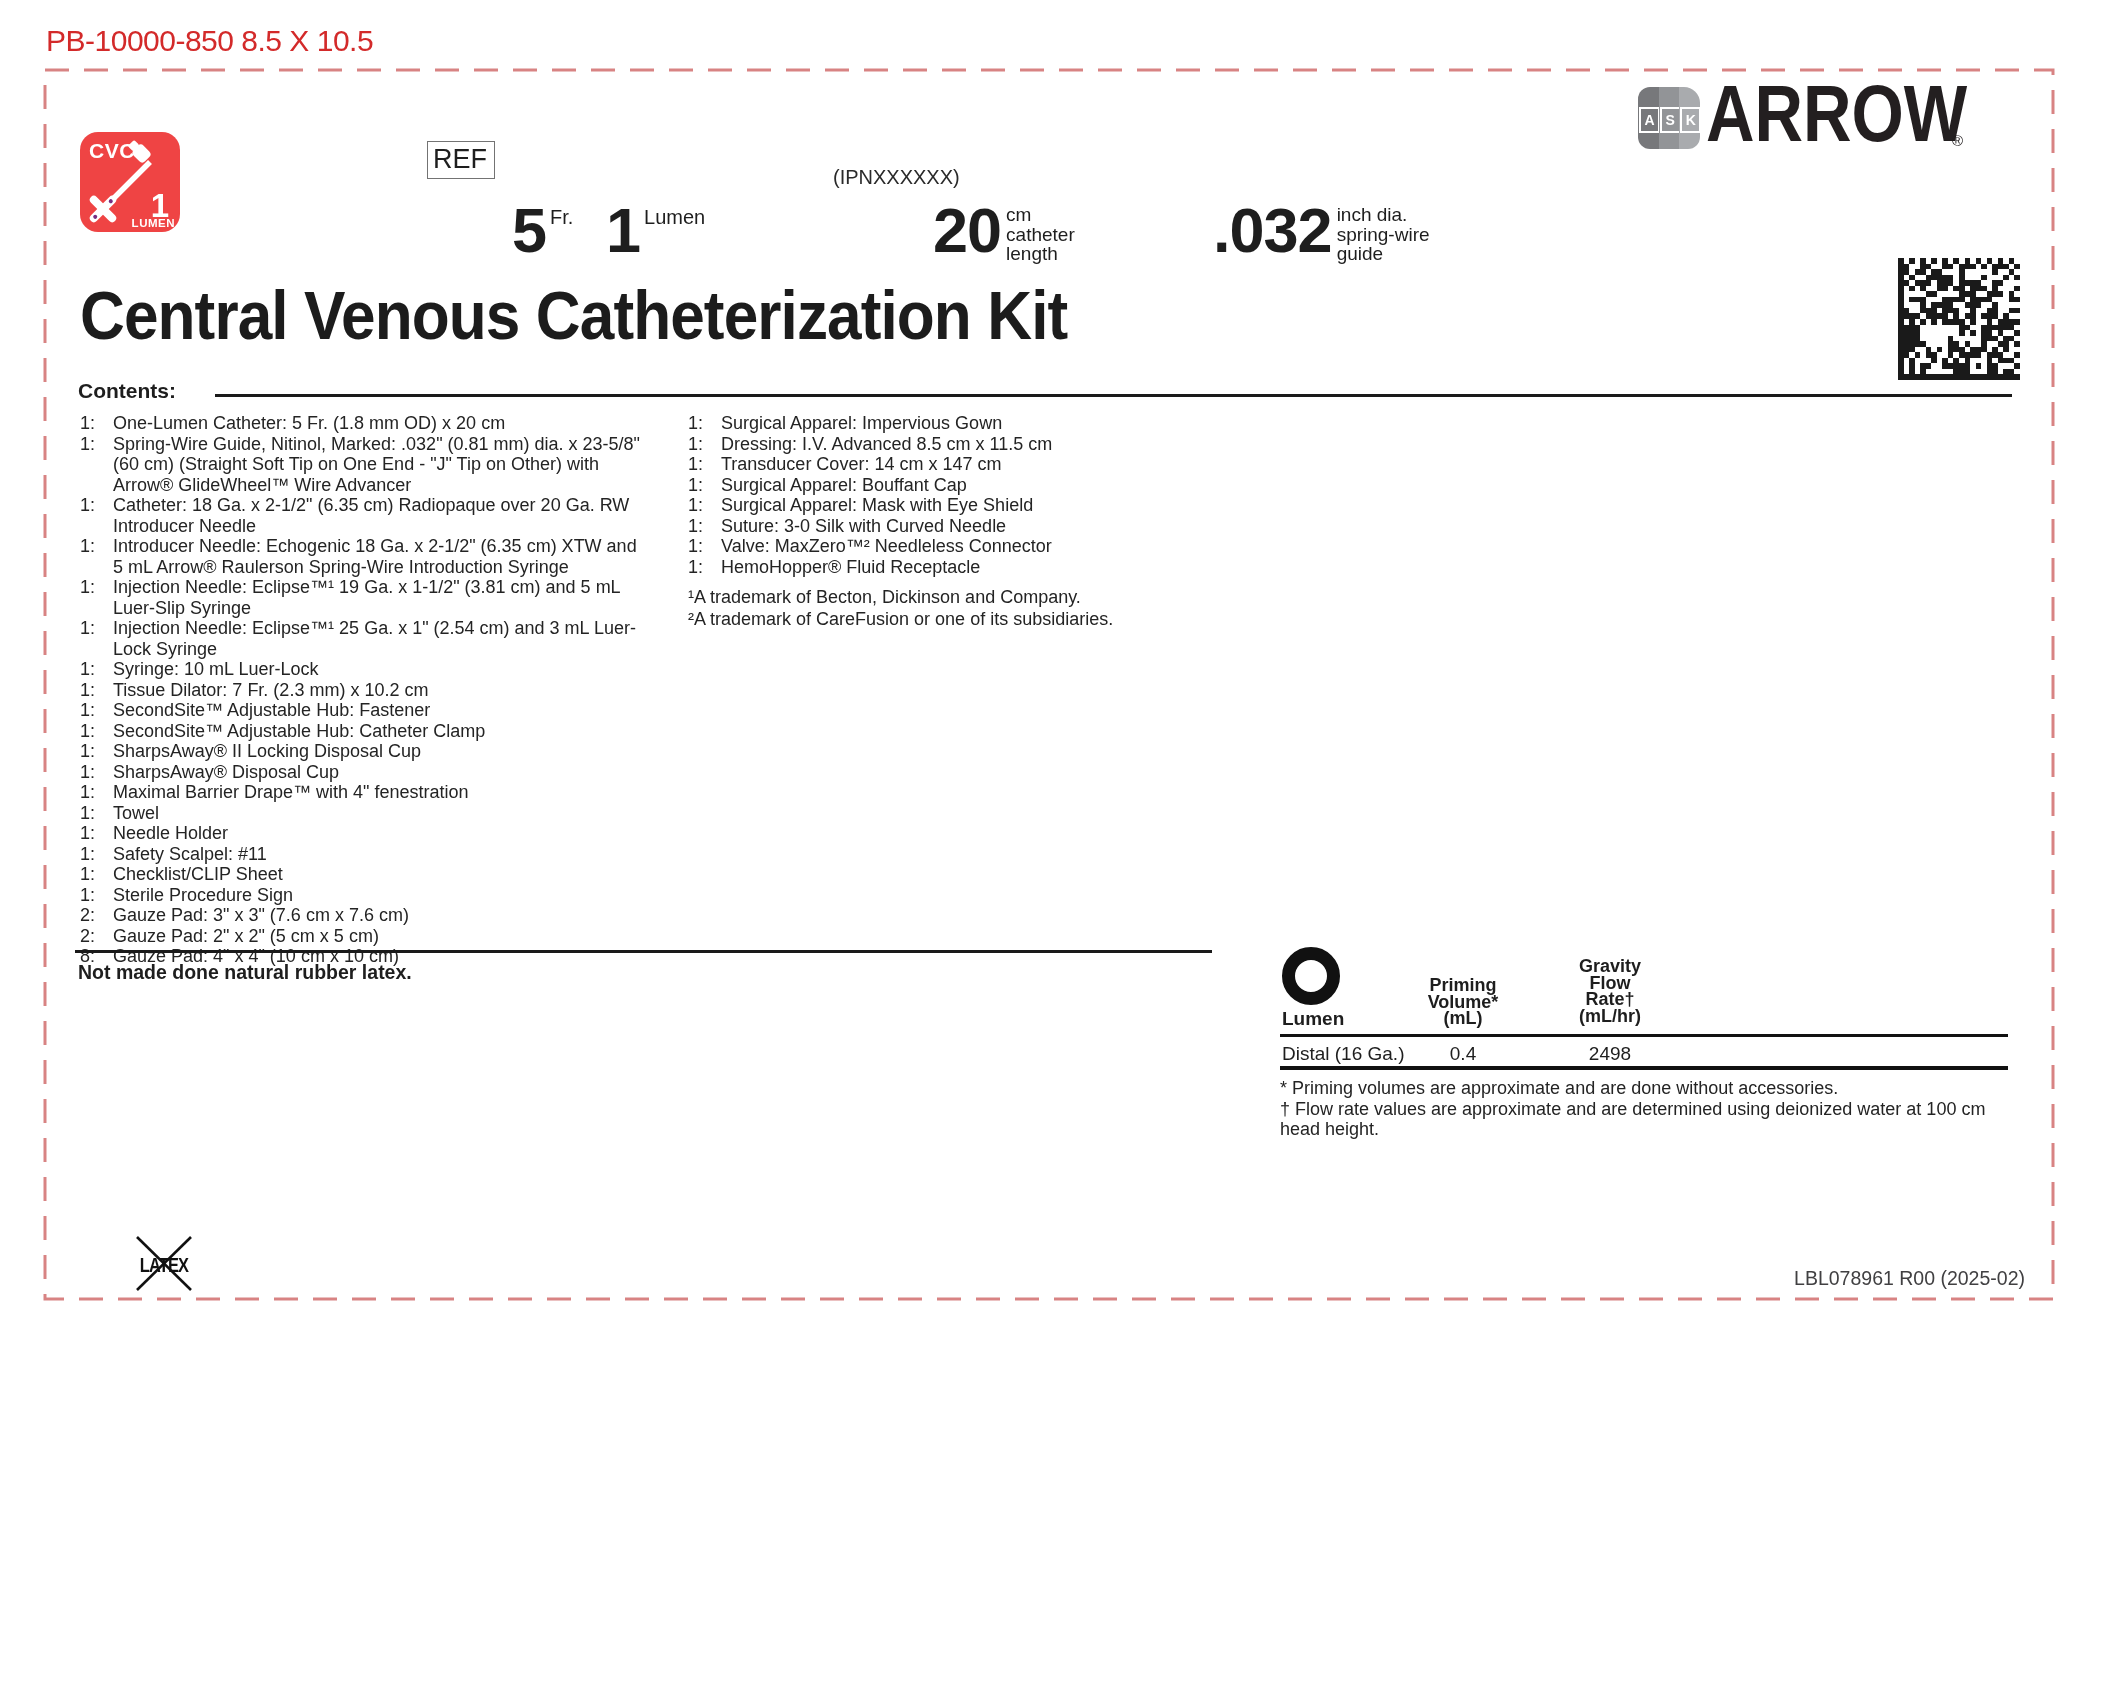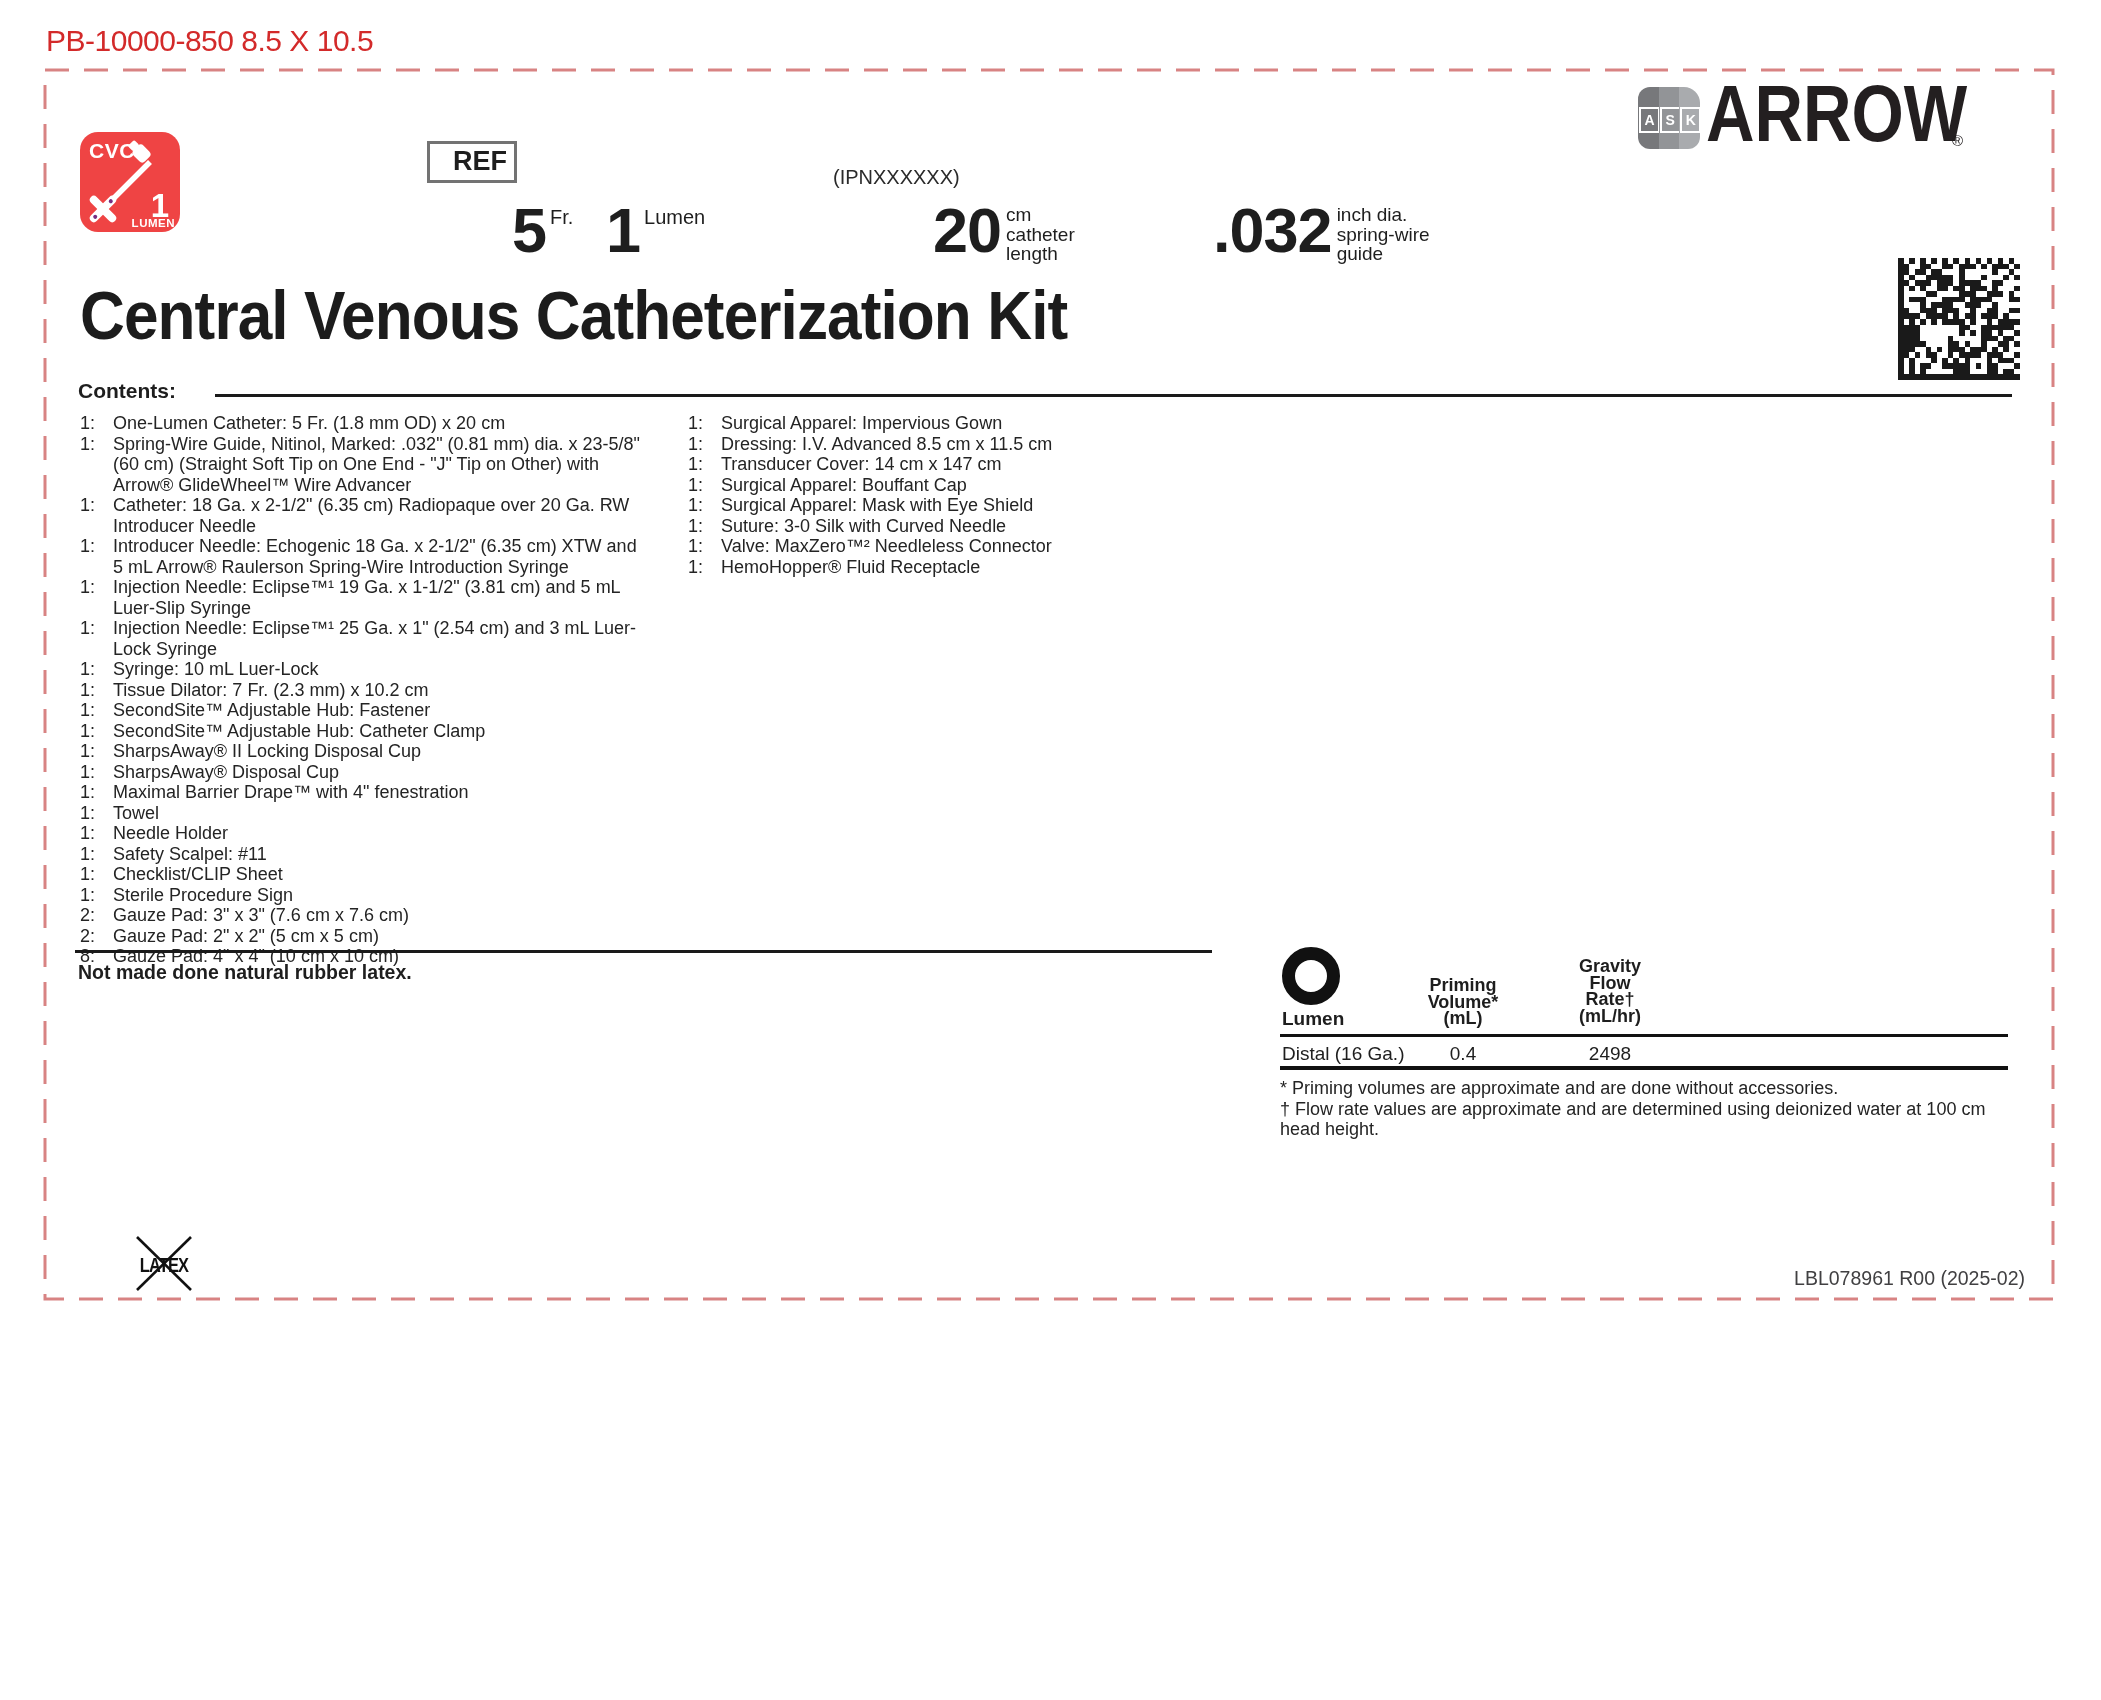--- a/index.html
+++ b/index.html
@@ -13,22 +13,22 @@
   
   #die-line{left:0;top:0;pointer-events:none;}
 
   
   #cvc-badge{left:80px;top:112px;width:100px;height:100px;background:#ef4444;border-radius:18px;}
   #cvc-label{position:absolute;left:9px;top:7px;color:#fff;font-weight:bold;font-size:21px;letter-spacing:0.5px;}
   #cvc-lumen-count{position:absolute;right:11px;bottom:11px;color:#fff;font-weight:bold;font-size:33px;line-height:30px;}
   #cvc-lumen-label{position:absolute;right:5px;bottom:3px;color:#fff;font-weight:bold;font-size:11.5px;letter-spacing:0.5px;}
 
   
-  #ref-box{left:427px;top:121px;height:32px;border:3px solid #737373;padding:1px 7px 3px 23px;
-           font-weight:bold;font-size:27px;line-height:32px;}
+  #ref-box{left:427px;top:121px;height:32px;border:1px solid #737373;padding:1px 7px 3px 5px;
+           font-weight:normal;font-size:27px;line-height:32px;}
   #catalog-number{left:504px;top:118px;font-weight:bold;font-size:41px;letter-spacing:-0.5px;}
   #ipn{left:833px;top:146px;font-size:20px;color:#2a2a2a;}
 
   
   .spec{display:flex;align-items:flex-start;}
   .spec-num{font-weight:bold;font-size:63px;line-height:60px;letter-spacing:-1px;}
   .spec-unit{font-size:20px;margin-top:6px;margin-left:4px;}
   .spec-unit-lines{display:flex;flex-direction:column;font-size:19px;line-height:19.5px;margin-top:5px;margin-left:5px;}
   #spec-fr{left:512px;top:180px;}
   #spec-lumen{left:606px;top:180px;}
@@ -801,20 +801,24 @@
       <span class="qty">1:</span>
       <span>Valve: MaxZero™² Needleless Connector</span>
     </div>
 
     <div class="list-item">
       <span class="qty">1:</span>
       <span>HemoHopper® Fluid Receptacle</span>
     </div>
   </div>
 
+  <div class="abs" id="tm-notes">
+    <div>¹A trademark of Becton, Dickinson and Company.</div>
+    <div>²A trademark of CareFusion or one of its subsidiaries.</div>
+  </div>
 
   <div class="abs" id="rule2"></div>
   <div class="abs" id="not-made">Not made done natural rubber latex.</div>
 
   <div class="abs" id="lumen-table">
     <div id="lumen-ring"></div>
     <div id="lumen-word">Lumen</div>
     <div class="tbl-hdr" id="hdr-priming">
       <div>Priming</div>
       <div>Volume*</div>

